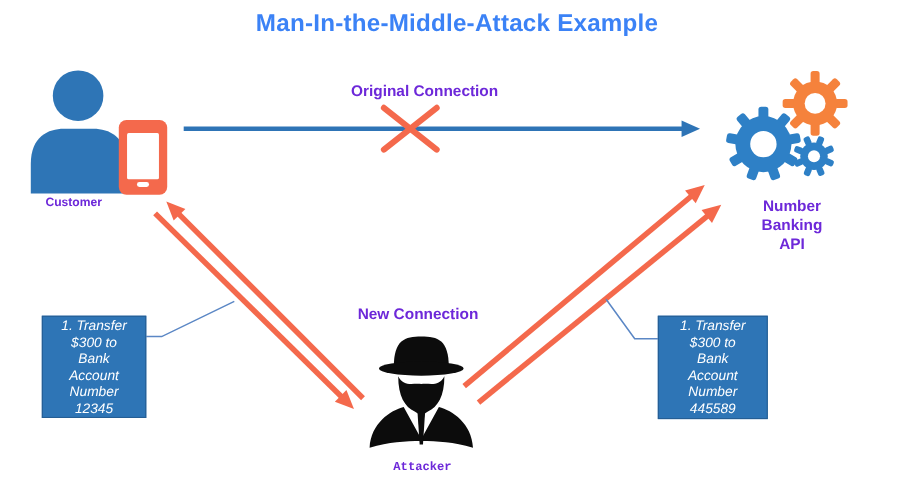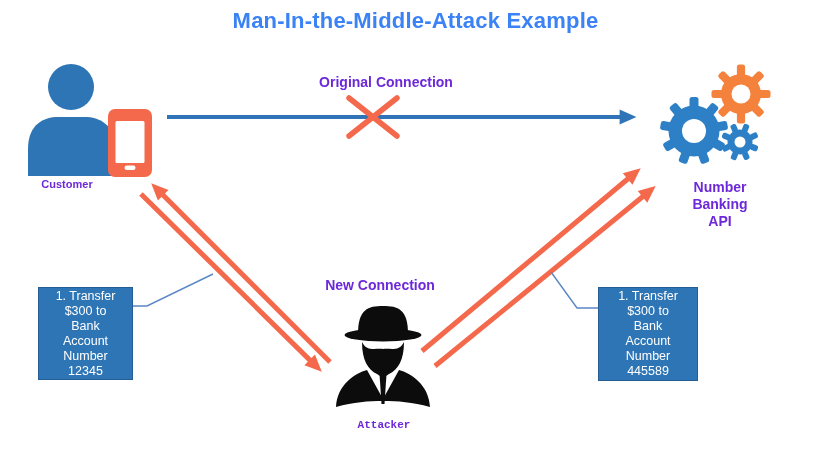--- a/index.html
+++ b/index.html
@@ -15,21 +15,21 @@
   .lbl{
     position:absolute;color:#6d28d9;font-weight:700;font-size:14px;
     text-align:center;white-space:pre-line;transform:translateX(-50%);
   }
   .lbl.big{font-size:11px;}
   .api-lbl{line-height:17px;}
   .note{
     position:absolute;background:#2E75B6;border:1.5px solid #255E94;
     color:#ffffff;font-size:12.5px;line-height:15px;text-align:center;
     white-space:pre-line;box-sizing:border-box;display:flex;
-    align-items:center;justify-content:center;
+    align-items:center;justify-content:center;font-style:italic;
   }
 </style>
 </head>
 <body>
 
 <div class="canvas">
 
   <svg class="layer" width="831" height="454" viewBox="0 0 831 454">
     <defs>
       <marker id="headBlue" viewBox="0 0 7 7" refX="1" refY="3.5" markerWidth="5" markerHeight="4.2" orient="auto" markerUnits="strokeWidth">

